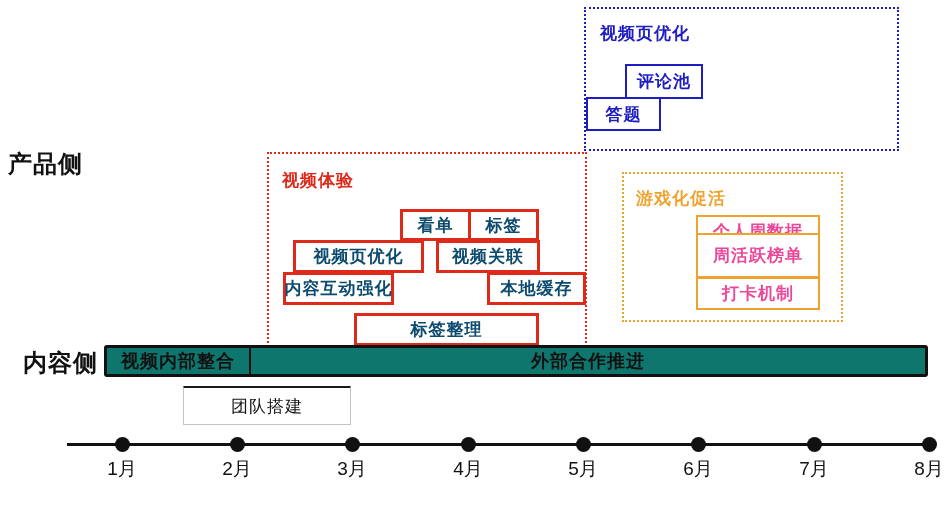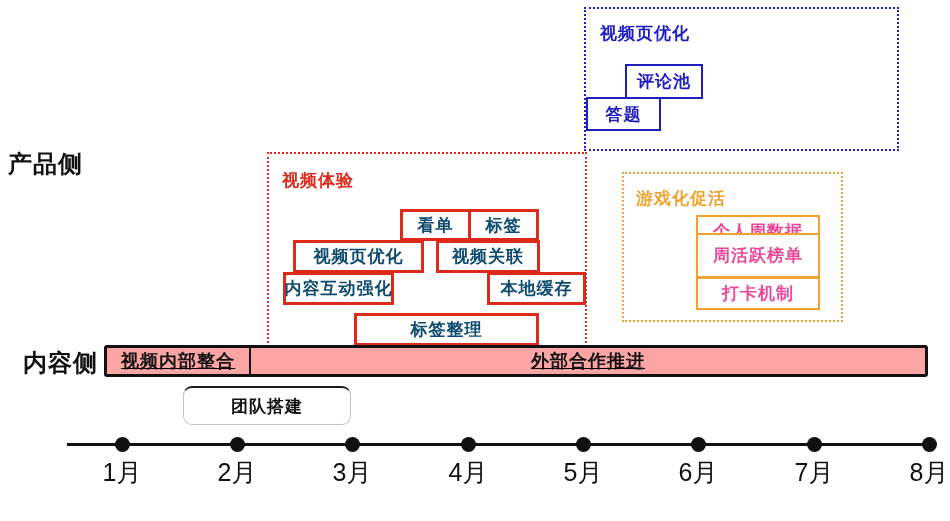--- a/index.html
+++ b/index.html
@@ -36,53 +36,53 @@
   .t-red     { color: #dd2a1b; }
   .task-red  { border: 3px solid #dd2a1b; color: #0c4a6e; text-align: right; }
   
   .grp-orange   { border: 2px dotted #eea32e; }
   .t-orange     { color: #eea32e; }
   .task-orange  { border: 2px solid #eea32e; color: #ec4899; }
 
   
   .content-bar {
     position: absolute; left: 104px; top: 345px; width: 824px; height: 32px;
-    border: 3px solid #111111; border-radius: 3px; background: #fca5a5;
-    display: flex; align-items: stretch; text-decoration: underline;
+    border: 3px solid #111111; border-radius: 3px; background: #0f766e;
+    display: flex; align-items: stretch;
   }
   .bar-seg {
     display: flex; align-items: center; justify-content: center;
     font-size: 18px; font-weight: bold; color: #111111;
     white-space: nowrap; letter-spacing: 1px;
   }
   .bar-seg-1 { width: 144px; border-right: 2px solid #111111; }
   .bar-seg-2 { flex: 1; }
 
   
   .team-box {
     position: absolute; left: 183px; top: 386px; width: 168px; height: 39px;
     border: 1px solid #c3c3c3; border-top: 2px solid #1a1a1a;
-    border-radius: 9px; background: transparent;
+    border-radius: 1px; background: transparent;
     display: flex; align-items: center; justify-content: center;
-    font-size: 17px; font-weight: bold; color: #111111;
+    font-size: 17px; font-weight: normal; color: #111111;
     white-space: nowrap; letter-spacing: 1px;
   }
 
   
   .axis-line {
     position: absolute; left: 67px; top: 443px; width: 864px; height: 3px;
     background: #111111;
   }
   .axis-dot {
     position: absolute; top: 437px; width: 15px; height: 15px;
     border-radius: 50%; background: #111111;
   }
   .month-label {
     position: absolute; top: 456px; width: 70px;
-    text-align: center; font-size: 25px; color: #111111;
+    text-align: center; font-size: 19px; color: #111111;
     white-space: nowrap;
   }
 </style>
 </head>
 <body>
 
 <div class="canvas">
 
   <div class="rowlabel" style="top:148px;">产品侧</div>
   <div class="rowlabel" style="top:347px;margin-left:15px;">内容侧</div>

